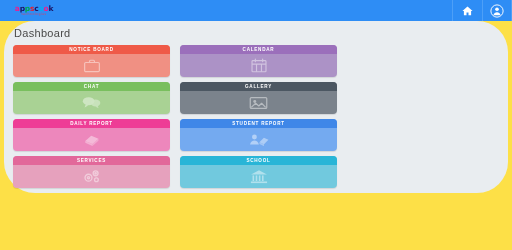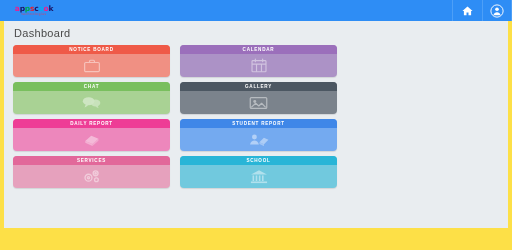--- a/index.html
+++ b/index.html
@@ -94,23 +94,24 @@
     box-sizing: border-box;
   }
   .topbar-btn:last-child { border-right: 1px solid #4d9ff7; }
   .topbar-btn svg { display: block; }
 
   
   .content {
     position: absolute;
     left: 4px; top: 21px;
     width: 504px;
-    height: 207px;
+    height: 172px;
     background: #e9edf0;
     box-sizing: border-box;
+    border-radius: 31px;
   }
   .page-title {
     margin: 6px 0 0 10px;
     font-size: 11px;
     color: #4a4a4a;
     font-family: "Liberation Sans", sans-serif;
     letter-spacing: 0.3px;
   }
 
   

